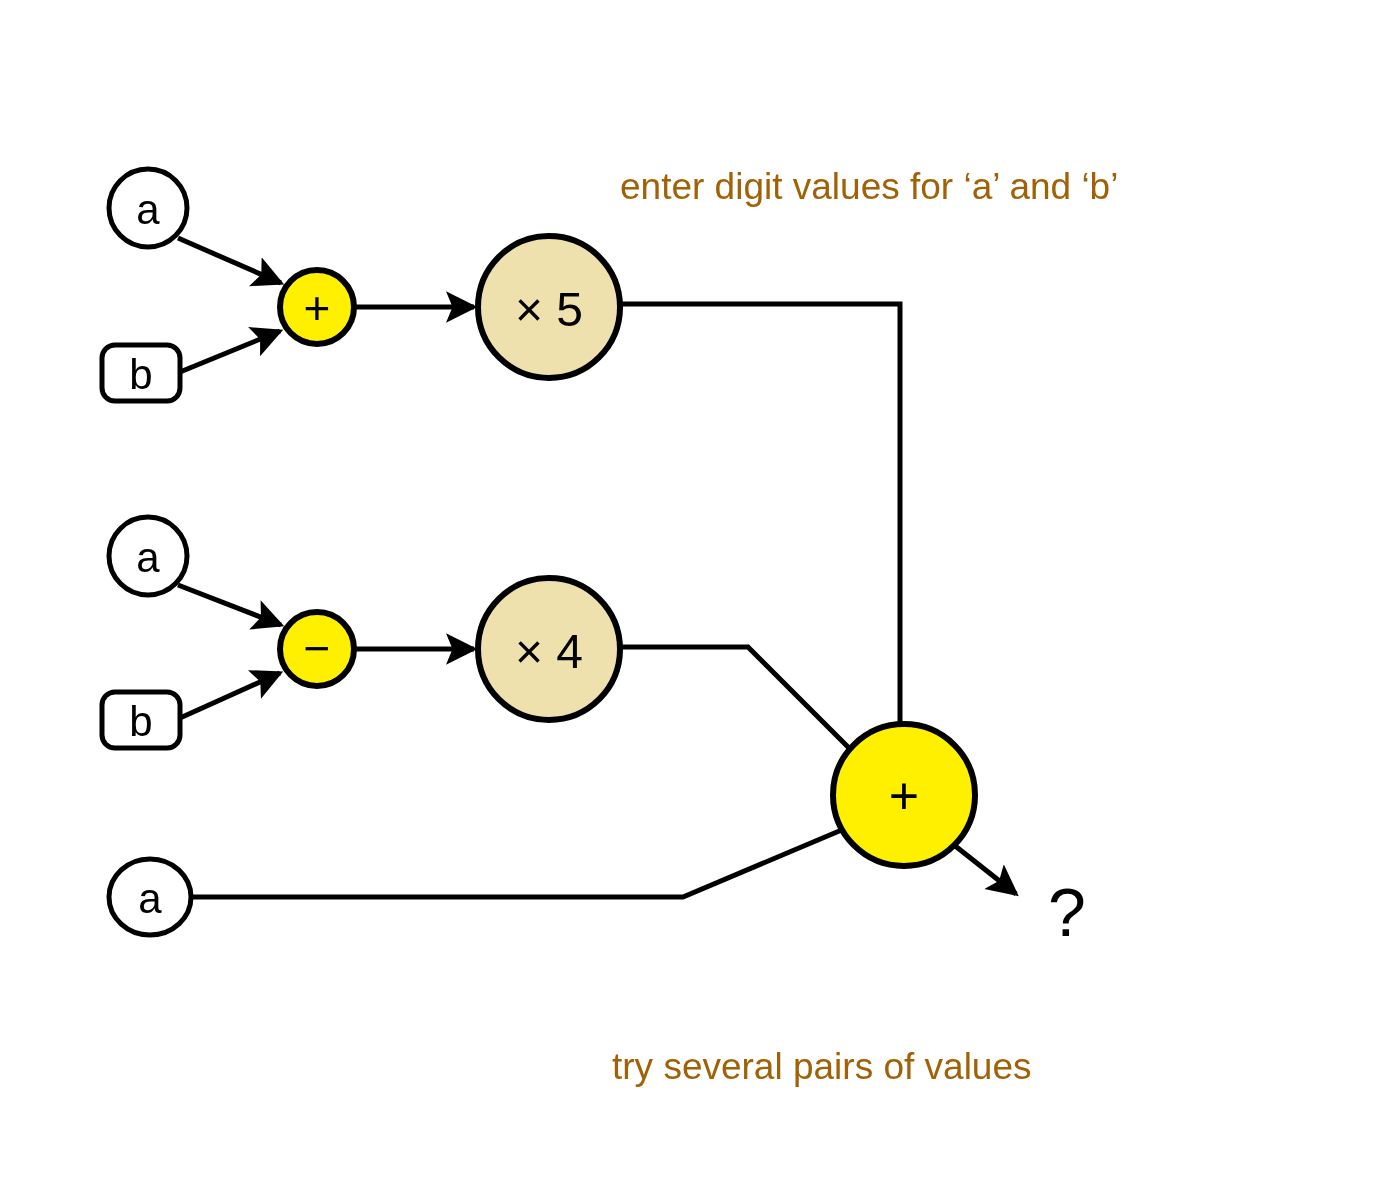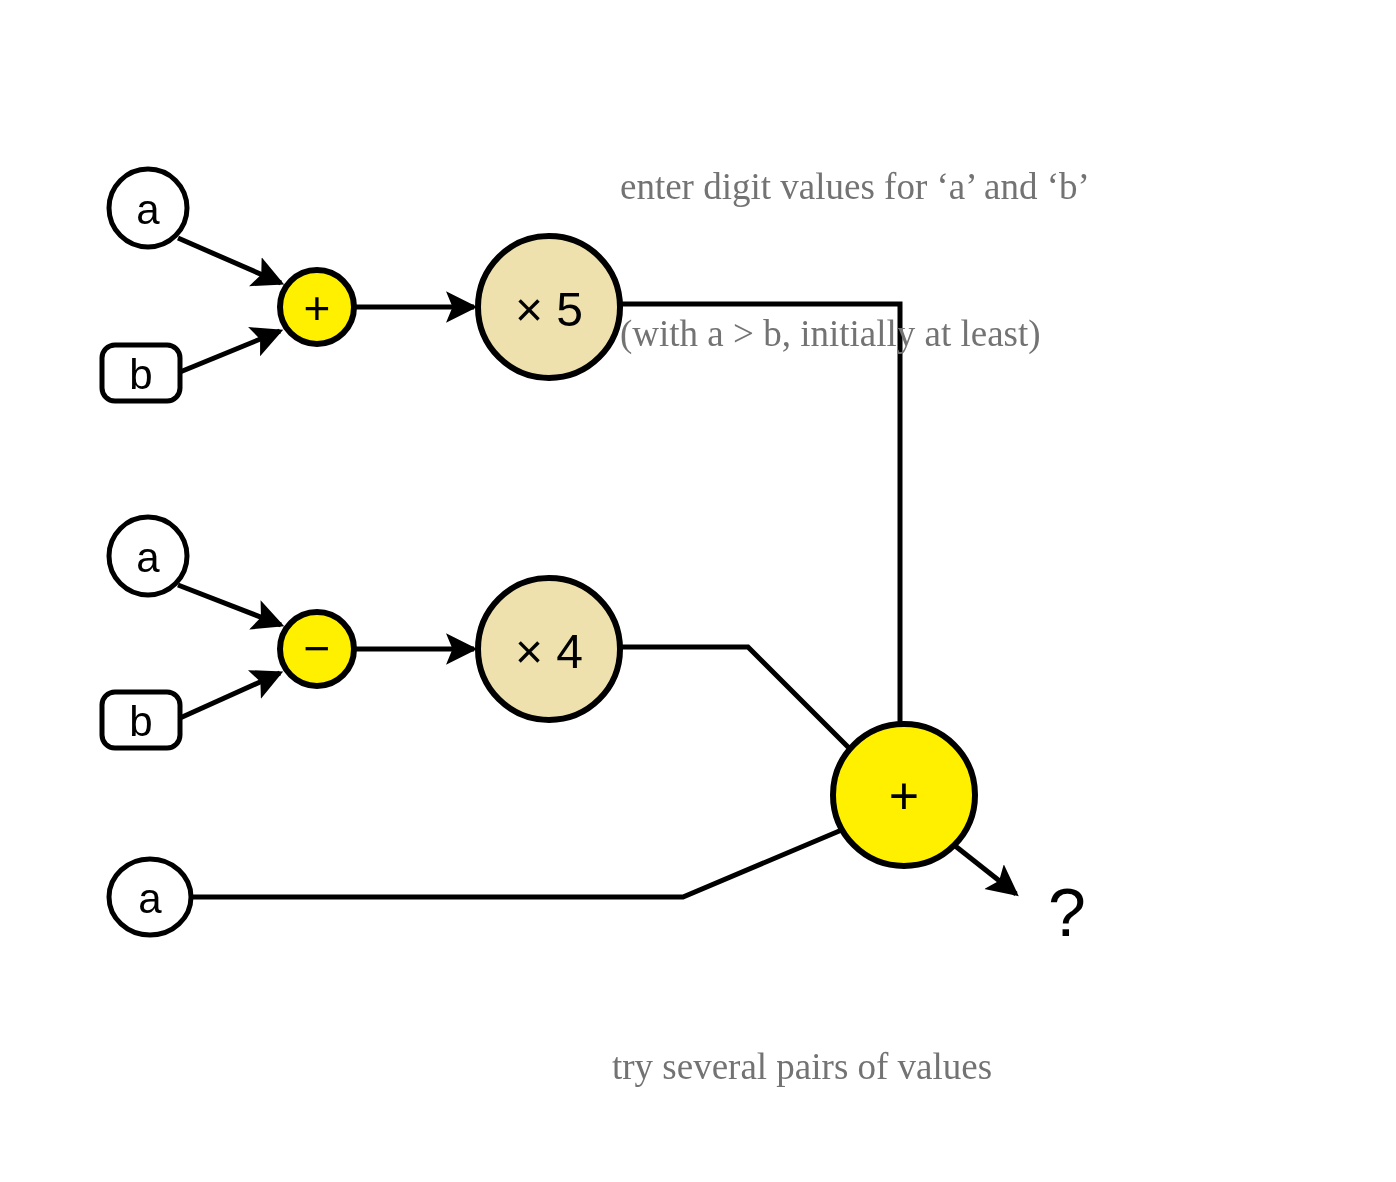--- a/index.html
+++ b/index.html
@@ -74,25 +74,26 @@
   }
   .question-label {
     font-family: "Liberation Sans", sans-serif;
     font-size: 68px;
     fill: #000000;
     text-anchor: middle;
     dominant-baseline: central;
   }
   .annot-text {
     position: absolute;
-    font-family: Liberation Serif, serif;
-    color: #737373;
+    font-family: Liberation Sans, sans-serif;
+    color: #a16207;
     font-size: 37px;
     line-height: 49px;
     white-space: pre;
+    text-align: right;
   }
   #annot-top {
     left: 620px;
     top: 64px;
   }
   #annot-bottom {
     left: 612px;
     top: 1042px;
   }
 </style>
@@ -171,18 +172,17 @@
     <g>
       <circle class="node-outline-thick" cx="904" cy="795" r="71" fill="#fff000"></circle>
       <text class="op-label-big" x="904" y="796">+</text>
     </g>
 
     <text class="question-label" x="1067" y="912">?</text>
   </svg>
 
   <div class="annot-text" id="annot-top">
     <div>enter digit values for ‘a’ and ‘b’</div>
-    <div>(with a &gt; b, initially at least)</div>
   </div>
 
   <div class="annot-text" id="annot-bottom">try several pairs of values</div>
 
 </div>
 
 </body></html>

